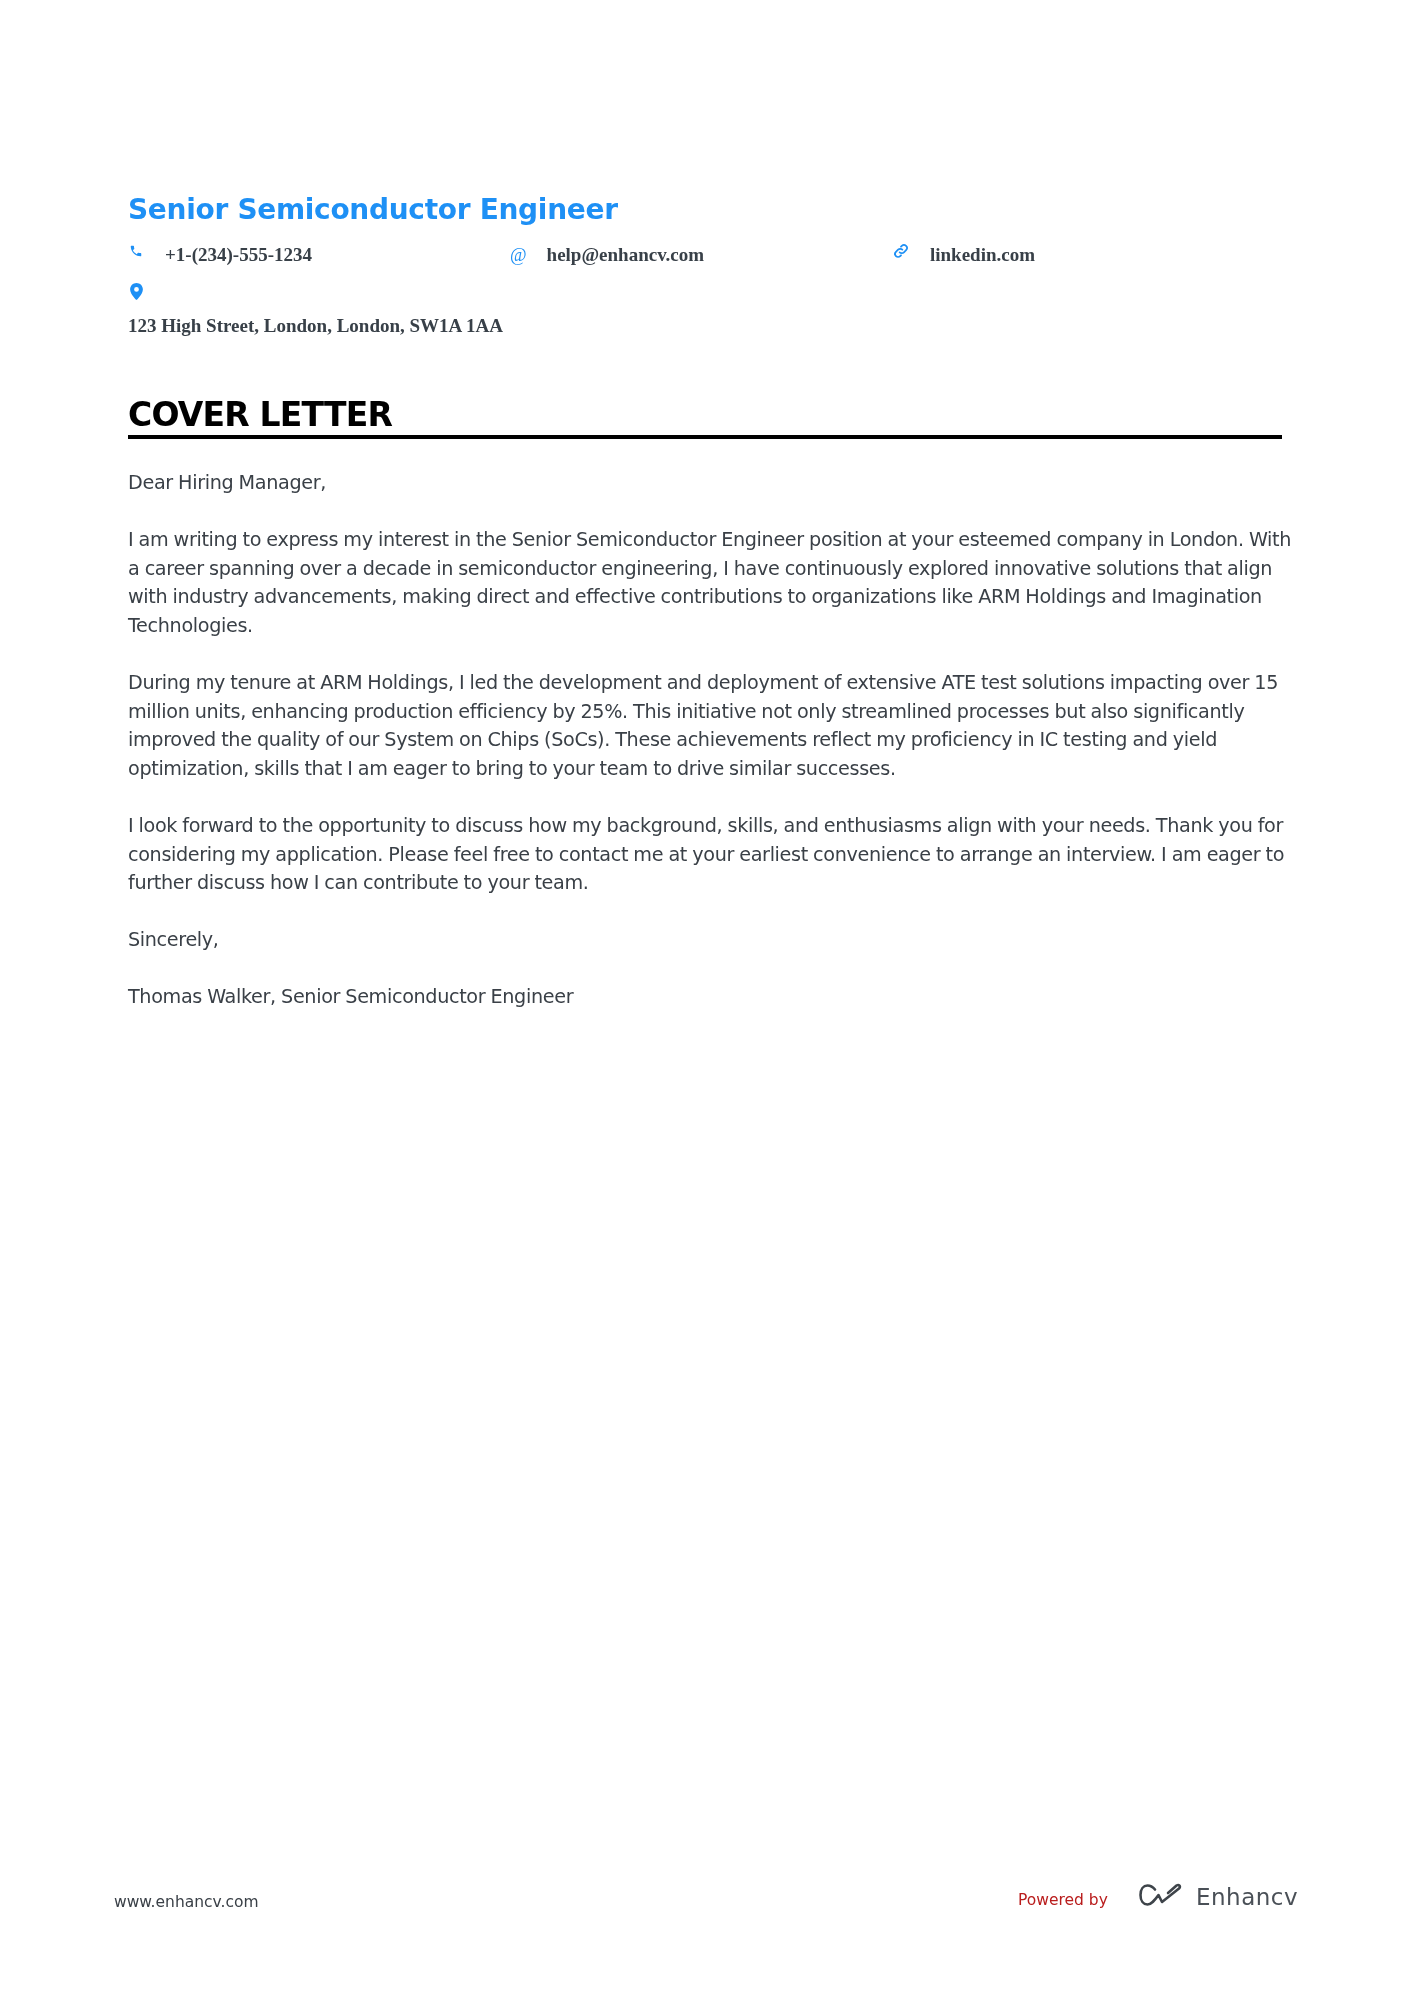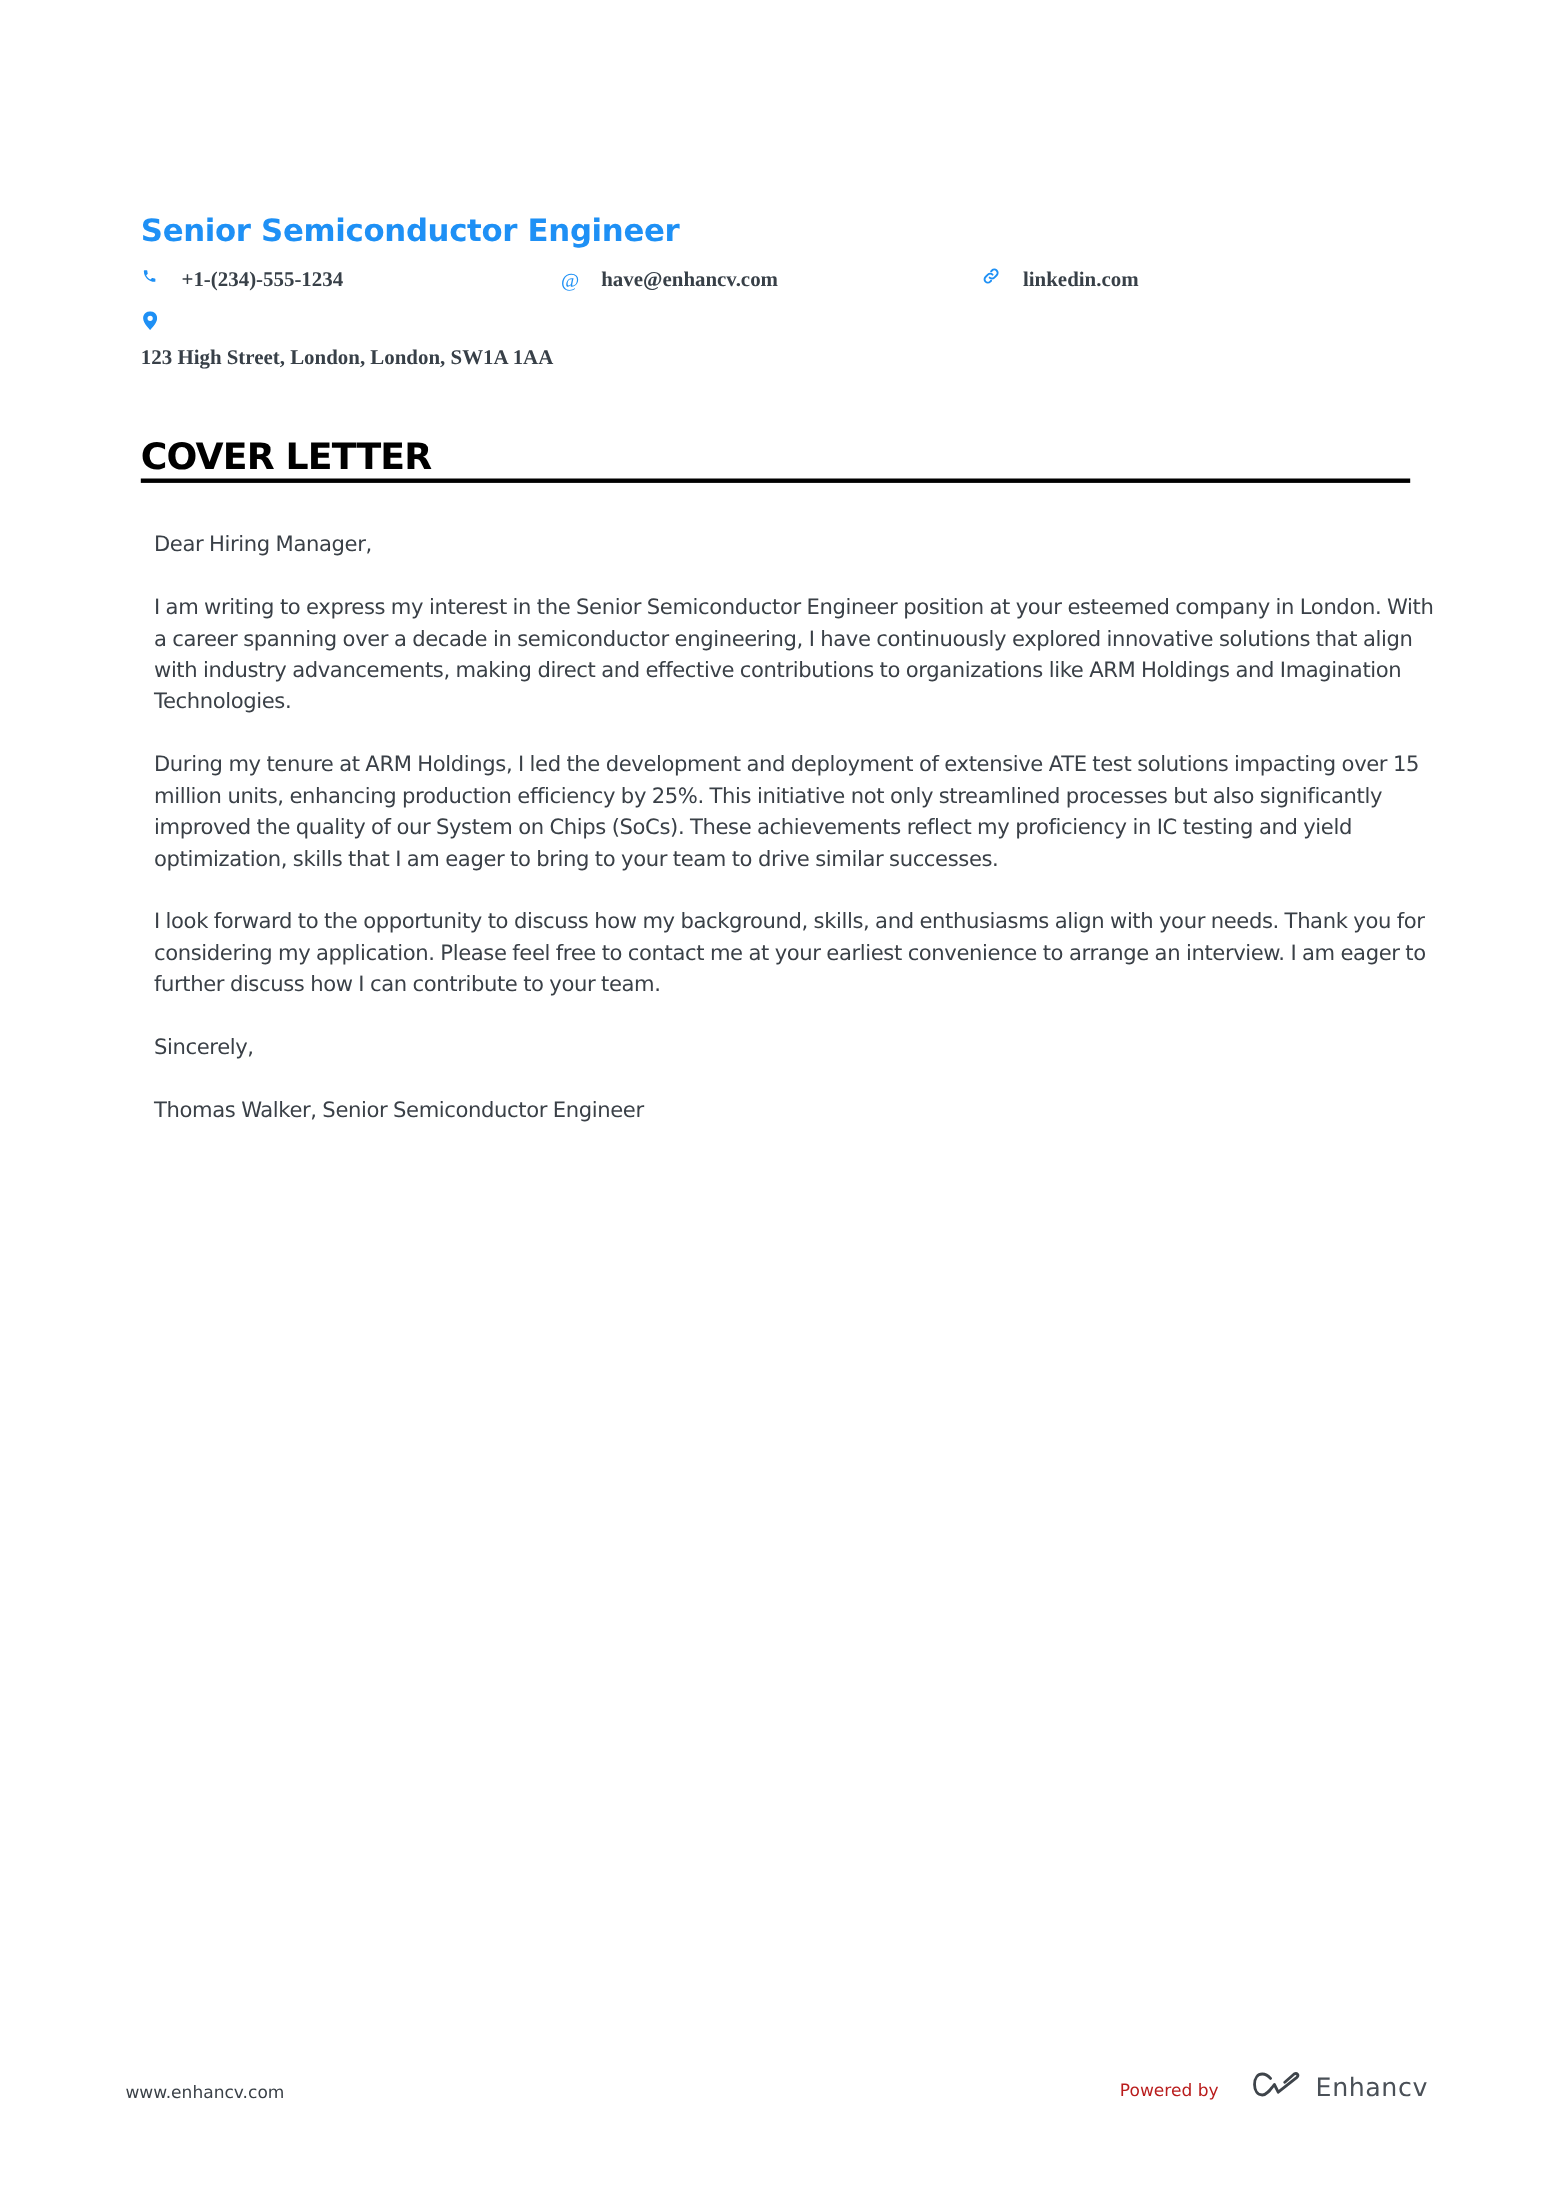--- a/index.html
+++ b/index.html
@@ -10,21 +10,21 @@
   .title { position: absolute; left: 128px; top: 190px; margin: 0; font-family: "DejaVu Sans", sans-serif; font-weight: bold; font-size: 28px; color: #1e90f5; line-height: 40px; white-space: nowrap; letter-spacing: -0.3px; }
 
   .contact { position: absolute; display: flex; align-items: flex-start; font-family: Liberation Serif, serif; font-weight: bold; font-size: 19px; color: #384048; white-space: nowrap; line-height: 26px; gap: 13px; }
   .contact .ic { width: 16px; height: 18px; margin-right: 8px; display: inline-flex; align-items: center; justify-content: center; }
   .contact .ic svg { display: block; }
   .contact .at { color: #1e90f5; font-weight: normal; font-size: 18px; margin-right: 7px; }
 
   .section-title { position: absolute; left: 128px; top: 393px; margin: 0; font-family: "DejaVu Sans", sans-serif; font-weight: bold; font-size: 33px; color: #000; letter-spacing: -0.8px; line-height: 44px; white-space: nowrap; }
   .rule { position: absolute; left: 128px; top: 435px; width: 1154px; height: 4px; background: #000; }
 
-  .body-text { position: absolute; left: 128px; width: 1170px; font-family: "DejaVu Sans", sans-serif; font-size: 19.2px; color: #3a4047; line-height: 28.6px; margin: 12px; letter-spacing: -0.35px; word-spacing: -0.5px; }
+  .body-text { position: absolute; left: 128px; width: 1170px; font-family: "DejaVu Sans", sans-serif; font-size: 19.2px; color: #3a4047; line-height: 28.6px; margin: 0; letter-spacing: -0.35px; word-spacing: -0.5px; }
 
   .footer-url { position: absolute; left: 114px; top: 1893px; font-family: "DejaVu Sans", sans-serif; font-size: 15.5px; color: #3a4047; }
   .powered { position: absolute; left: 1018px; top: 1891px; font-family: "DejaVu Sans", sans-serif; font-size: 15.5px; color: #b91c1c; }
   .logo { position: absolute; left: 1138px; top: 1882px; display: flex; align-items: center; }
   .logo-text { font-family: "DejaVu Sans", sans-serif; font-size: 23px; color: #4a5057; margin-left: 12px; letter-spacing: 0.5px; font-weight: normal; }
 </style>
 </head>
 <body>
 
 <div class="page">
@@ -35,21 +35,21 @@
     <span class="ic">
       <svg width="14" height="14" viewBox="0 0 24 24">
           <path fill="#1e90f5" d="M6.6 10.8c1.4 2.8 3.8 5.1 6.6 6.6l2.2-2.2c.3-.3.7-.4 1-.2 1.1.4 2.3.6 3.6.6.6 0 1 .4 1 1V20c0 .6-.4 1-1 1C10.6 21 3 13.4 3 4c0-.6.4-1 1-1h3.5c.6 0 1 .4 1 1 0 1.3.2 2.5.6 3.6.1.3 0 .7-.2 1L6.6 10.8z"></path>
         </svg>
     </span>
     <span>+1-(234)-555-1234</span>
   </div>
 
   <div class="contact" style="left:510px; top:242px;">
     <span class="at">@</span>
-    <span>have@enhancv.com</span>
+    <span>help@enhancv.com</span>
   </div>
 
   <div class="contact" style="left:893px; top:242px;">
     <span class="ic">
       <svg width="16" height="16" viewBox="0 0 24 24" fill="none" stroke="#1e90f5" stroke-width="2.6" stroke-linecap="round">
           <path d="M10 14a4.5 4.5 0 0 0 6.4 0l3.2-3.2a4.5 4.5 0 0 0-6.4-6.4l-1.2 1.2"></path>
           <path d="M14 10a4.5 4.5 0 0 0-6.4 0l-3.2 3.2a4.5 4.5 0 0 0 6.4 6.4l1.2-1.2"></path>
         </svg>
     </span>
     <span>linkedin.com</span>

